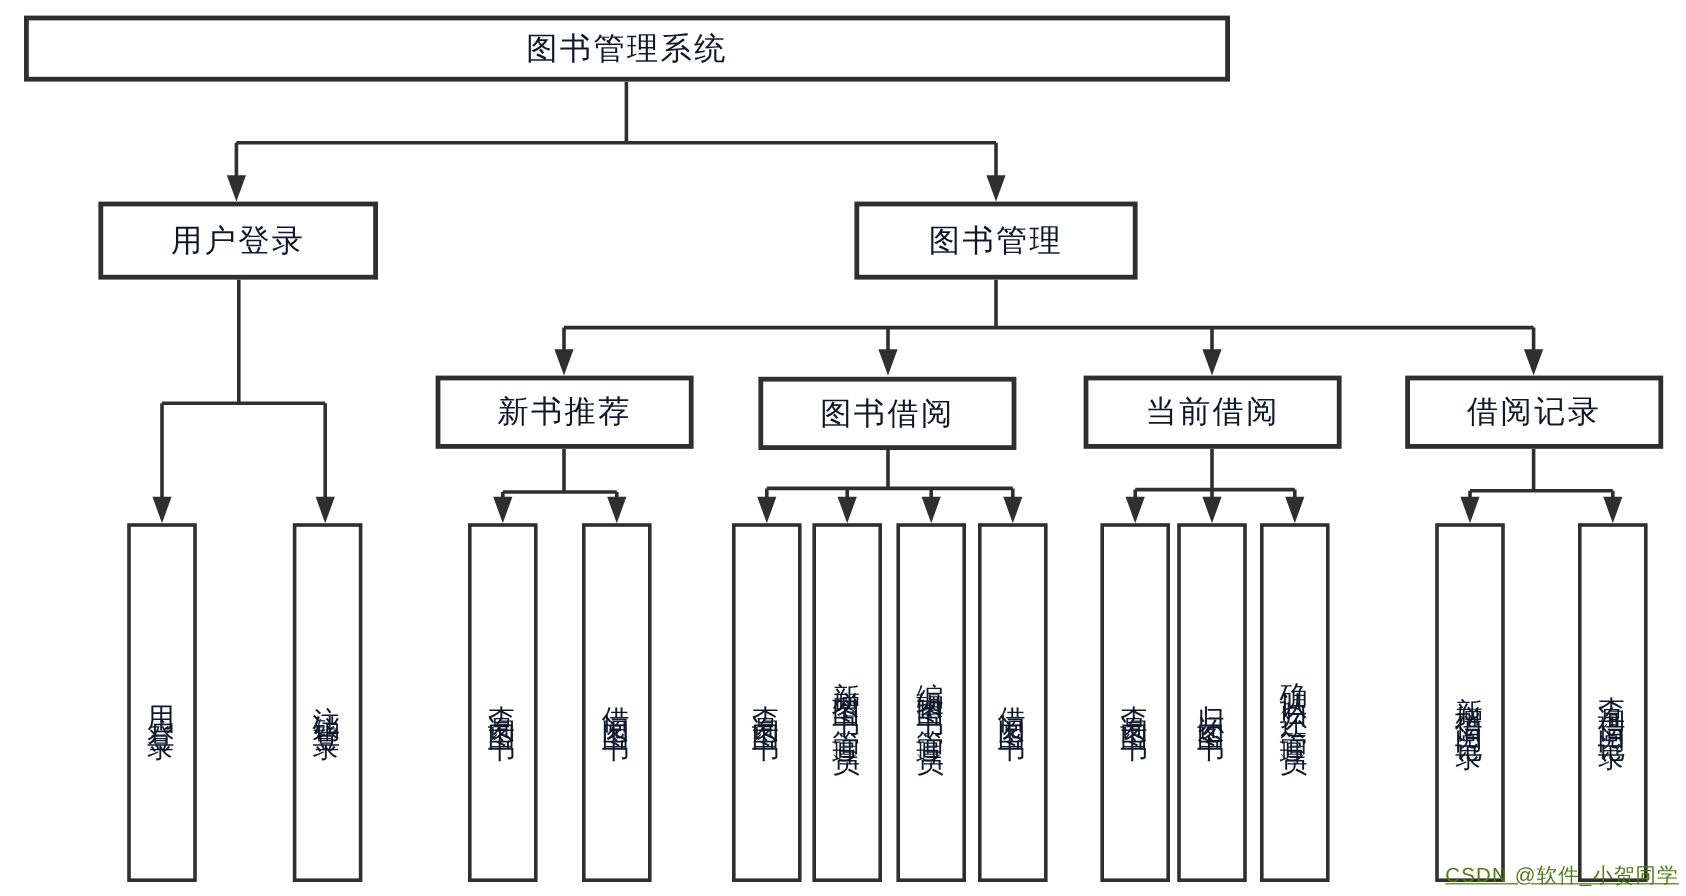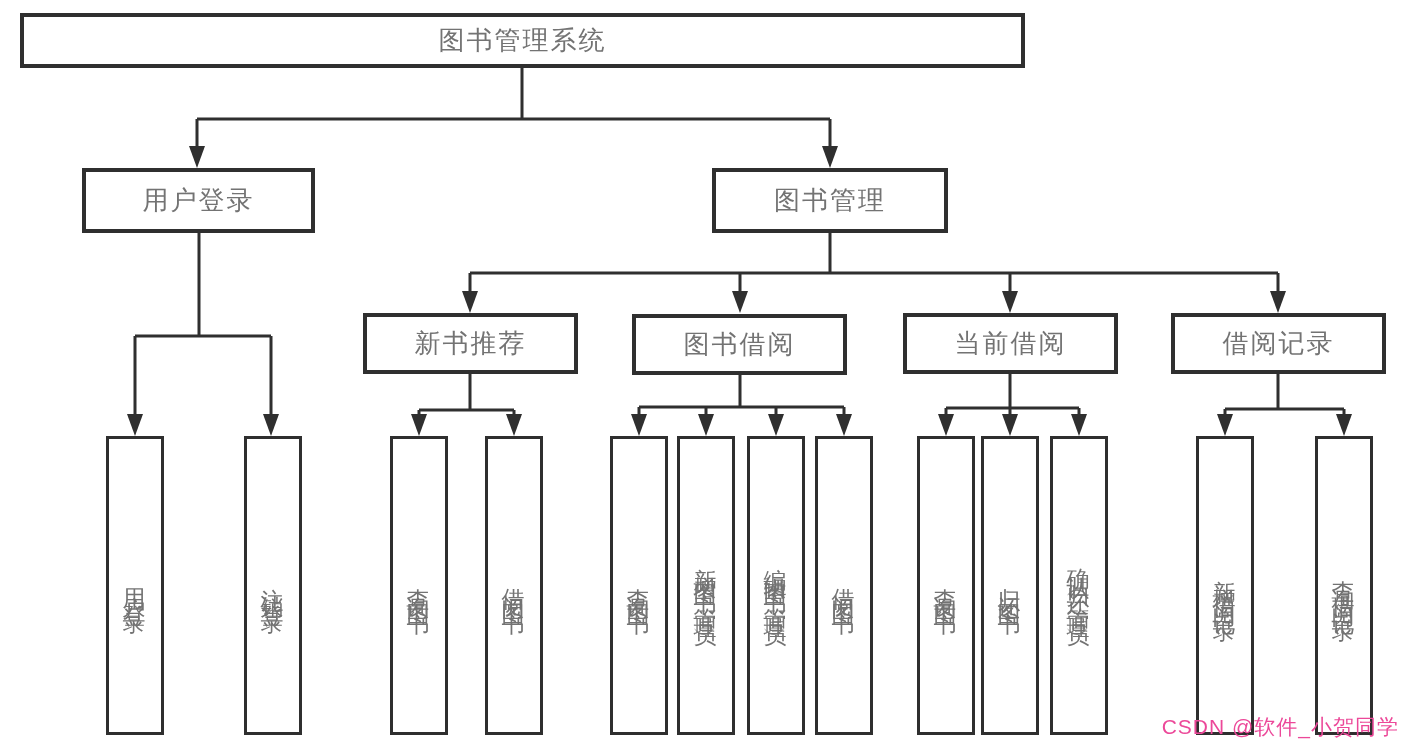--- a/index.html
+++ b/index.html
@@ -23,21 +23,21 @@
     z-index: 1;
   }
   .node {
     position: absolute;
     box-sizing: border-box;
     background: #ffffff;
     border: 4px solid #2f2f2f;
     display: flex;
     align-items: center;
     justify-content: center;
-    color: #737373;
+    color: #0f172a;
     z-index: 2;
   }
   .node .label {
     white-space: nowrap;
   }
   .node.root .label,
   .node.lv1 .label,
   .node.lv2 .label {
     font-size: 26px;
     letter-spacing: 2px;
@@ -49,25 +49,26 @@
     writing-mode: vertical-rl;
     text-orientation: mixed;
     font-size: 23px;
     letter-spacing: 8px;
     white-space: nowrap;
   }
   .watermark {
     position: absolute;
     right: 6px;
     bottom: 6px;
-    font-size: 21px;
-    color: #ec4899;
+    font-size: 17px;
+    color: #4d7c0f;
     letter-spacing: 1px;
     z-index: 3;
     white-space: nowrap;
+    text-decoration: underline;
   }
 </style>
 </head>
 <body>
 
 <div class="stage">
 
   <svg class="connectors" viewBox="0 0 1405 747" xmlns="http://www.w3.org/2000/svg">
     <g stroke="#2f2f2f" stroke-width="3" fill="none">
 

